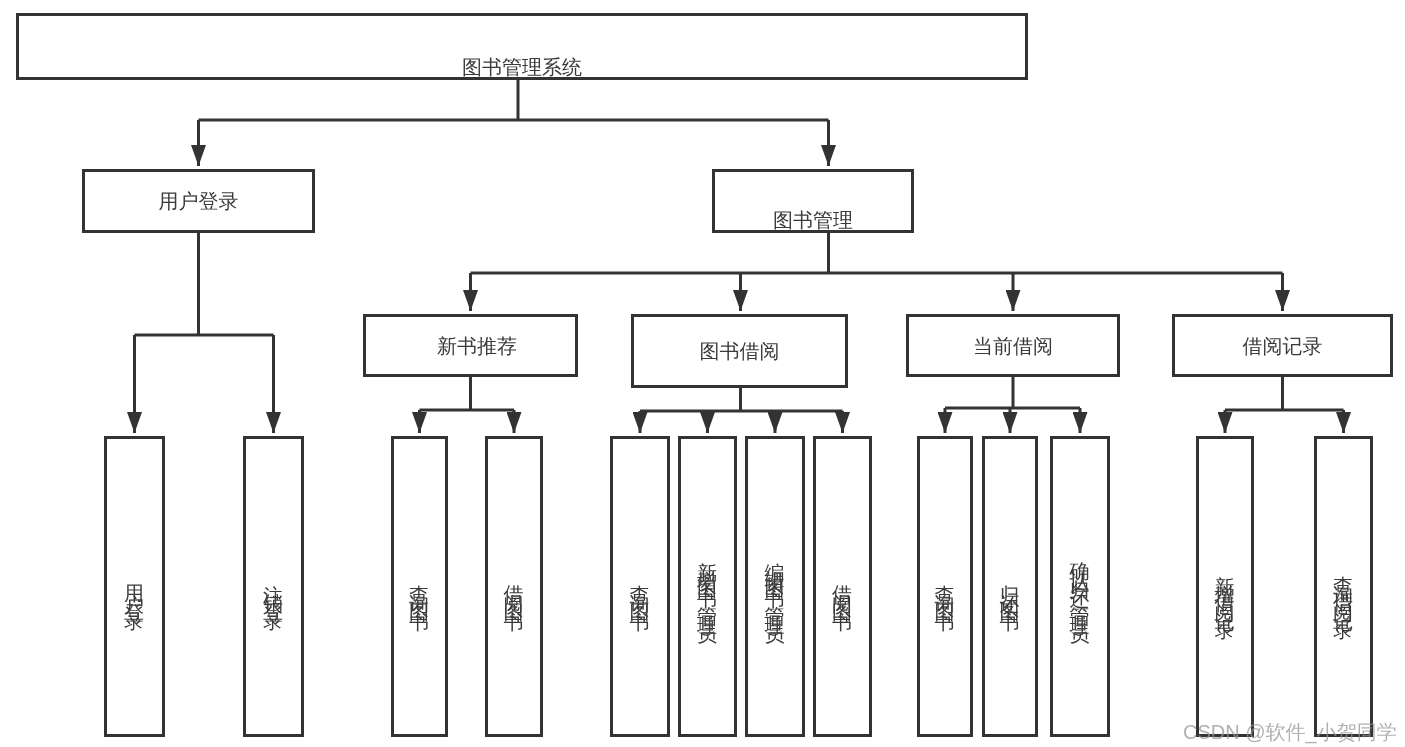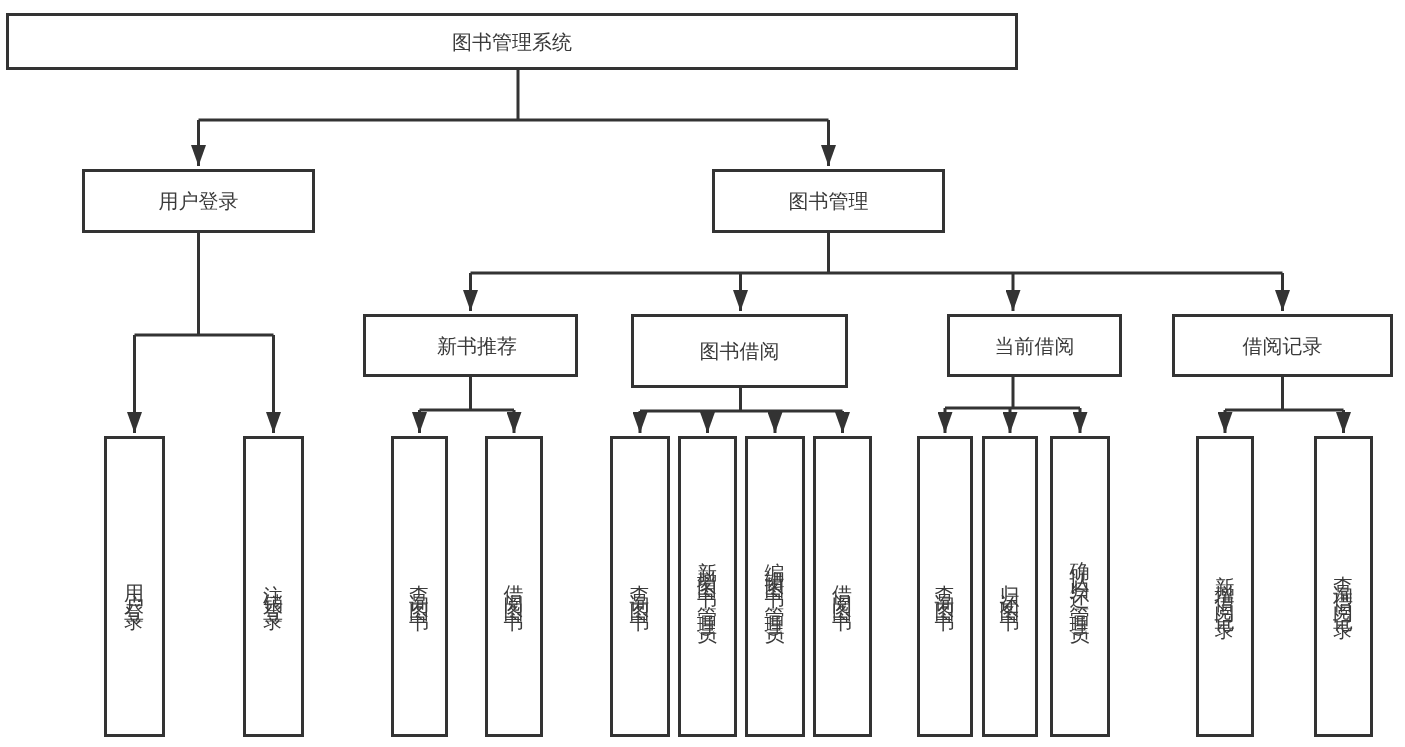--- a/index.html
+++ b/index.html
@@ -33,26 +33,26 @@
     line-height: 1;
     white-space: nowrap;
   }
   .leaf .label {
     writing-mode: vertical-rl;
     text-orientation: upright;
     letter-spacing: 9px;
     white-space: normal;
   }
   
-  .n-root    { left: 6px;   top: 13px;  width: 1012px; height: 57px; }
+  .n-root    { left: 16px;   top: 13px;  width: 1012px; height: 67px; align-items: flex-end; }
   .n-login   { left: 82px;   top: 169px; width: 233px;  height: 64px; }
-  .n-mgmt    { left: 712px;  top: 169px; width: 233px;  height: 64px; }
+  .n-mgmt    { left: 712px;  top: 169px; width: 202px;  height: 64px; align-items: flex-end; }
   .n-newrec  { left: 363px;  top: 314px; width: 215px;  height: 63px; padding-left: 13px; }
   .n-borrow  { left: 631px;  top: 314px; width: 217px;  height: 74px; }
-  .n-current { left: 947px;  top: 314px; width: 175px;  height: 63px; }
+  .n-current { left: 906px;  top: 314px; width: 214px;  height: 63px; }
   .n-records { left: 1172px; top: 314px; width: 221px;  height: 63px; }
   
   .leaf { top: 436px; height: 301px; }
   .l-1  { left: 104px;  width: 61px; }
   .l-2  { left: 243px;  width: 61px; }
   .l-3  { left: 391px;  width: 57px; }
   .l-4  { left: 485px;  width: 58px; }
   .l-5  { left: 610px;  width: 60px; }
   .l-6  { left: 678px;  width: 59px; }
   .l-7  { left: 745px;  width: 60px; }
@@ -188,14 +188,15 @@
     <span class="label">确认归还（管理员）</span>
   </div>
 
   <div class="node leaf l-12">
     <span class="label">新增借阅记录</span>
   </div>
   <div class="node leaf l-13">
     <span class="label">查询借阅记录</span>
   </div>
 
+  <div class="watermark">CSDN @软件_小贺同学</div>
 
 </div>
 
 </body></html>

